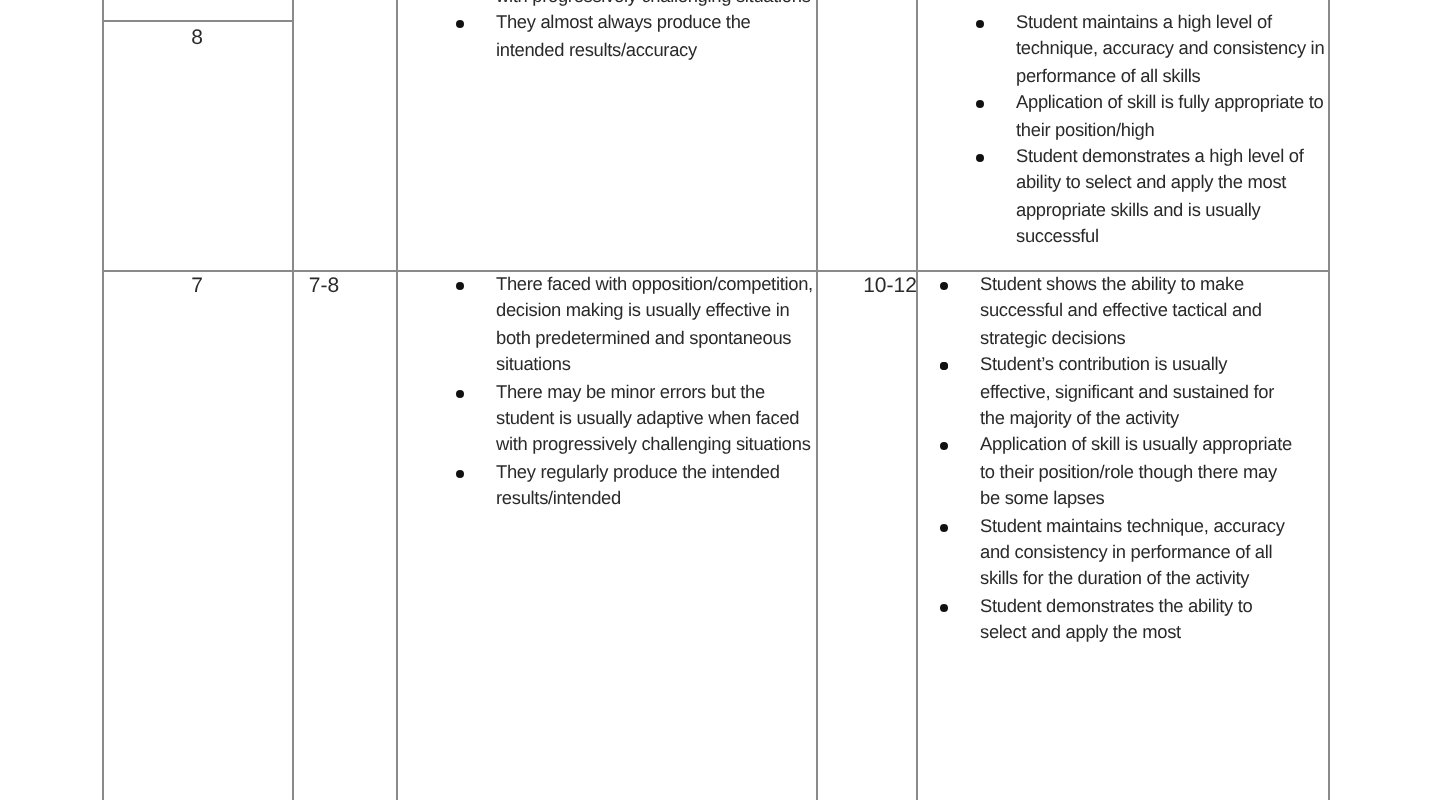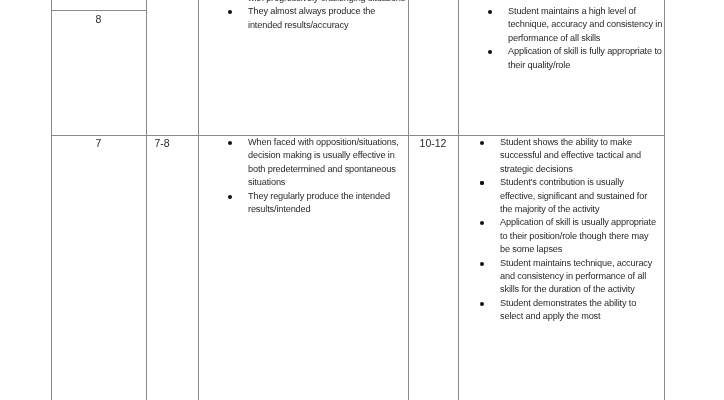--- a/index.html
+++ b/index.html
@@ -95,41 +95,49 @@
 
   <div class="cell-num" style="left:408px; width:50px; top:13px;"></div>
 
   <ul class="bullets" style="left:458px; width:206px; top:5px;">
     <li>
       <span class="dot"></span>
       <span>Student maintains a high level of technique, accuracy and consistency in performance of all skills</span>
     </li>
     <li>
       <span class="dot"></span>
-      <span>Application of skill is fully appropriate to their quality/role</span>
+      <span>Application of skill is fully appropriate to their position/high</span>
+    </li>
+    <li>
+      <span class="dot"></span>
+      <span>Student demonstrates a high level of ability to select and apply the most appropriate skills and is usually successful</span>
     </li>
   </ul>
 
   <div class="cell-num" style="left:51px; width:95px; top:137px;">7</div>
   <div class="cell-num" style="left:136px; width:52px; top:137px;">7-8</div>
 
   <ul class="bullets" style="left:198px; width:210px; top:136px;">
     <li>
       <span class="dot"></span>
-      <span>When faced with opposition/situations, decision making is usually effective in both predetermined and spontaneous situations</span>
+      <span>There faced with opposition/competition, decision making is usually effective in both predetermined and spontaneous situations</span>
+    </li>
+    <li>
+      <span class="dot"></span>
+      <span>There may be minor errors but the student is usually adaptive when faced with progressively challenging situations</span>
     </li>
     <li>
       <span class="dot"></span>
       <span>They regularly produce the intended results/intended</span>
     </li>
   </ul>
 
-  <div class="cell-num" style="left:408px; width:50px; top:137px;">10-12</div>
+  <div class="cell-num" style="left:420px; width:50px; top:137px;">10-12</div>
 
-  <ul class="bullets" style="left:450px; width:206px; top:136px;">
+  <ul class="bullets" style="left:440px; width:206px; top:136px;">
     <li>
       <span class="dot"></span>
       <span>Student shows the ability to make successful and effective tactical and strategic decisions</span>
     </li>
     <li>
       <span class="dot"></span>
     </li>
     <li>
       <span class="dot"></span>
       <span>Student’s contribution is usually effective, significant and sustained for the majority of the activity</span>

